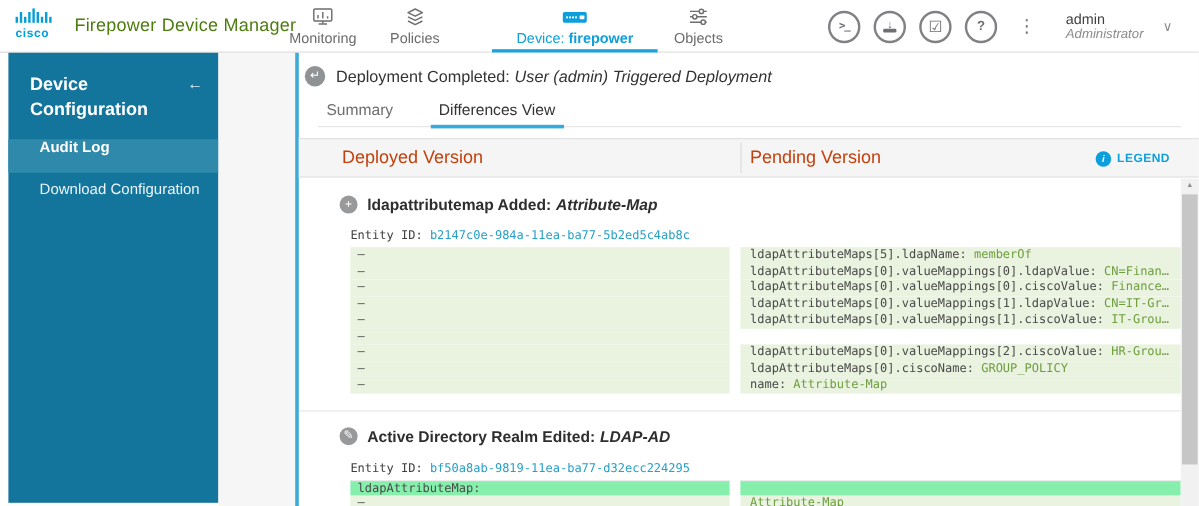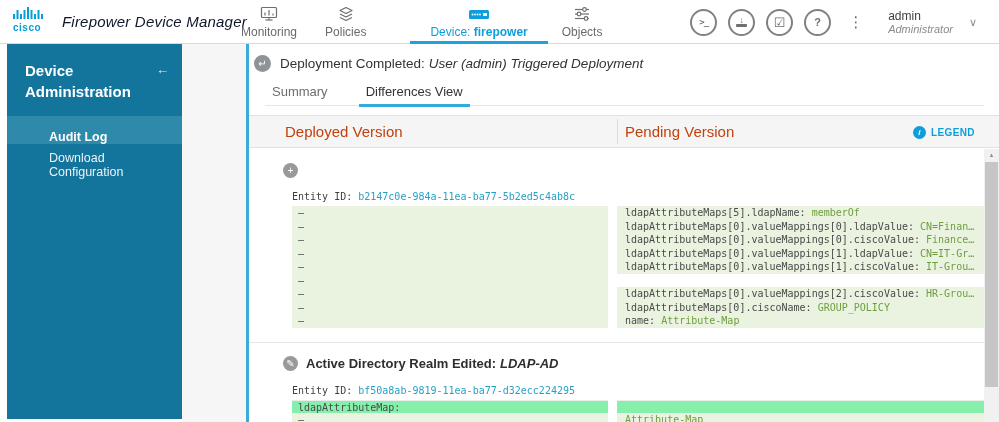--- a/index.html
+++ b/index.html
@@ -4,21 +4,21 @@
 <style>
   * { margin:0; padding:0; box-sizing:border-box; }
   body { background:#fff; }
   .screen { position:relative; width:999px; height:422px; overflow:hidden; background:#fff;
             font-family:"Liberation Sans", sans-serif; }
 
   
   .topbar { position:absolute; top:0; left:0; right:0; height:44px; background:#fff;
             border-bottom:1px solid #d9d9d9; }
   .brand { position:absolute; left:10px; top:5px; display:flex; align-items:center; gap:12px; }
-  .brand-title { font-size:15px; color:#0f172a; letter-spacing:.2px;font-style:italic; }
+  .brand-title { font-size:15px; color:#4d7c0f; letter-spacing:.2px; }
   .nav { position:absolute; left:227px; top:0; height:44px; display:flex; align-items:stretch; }
   .nav-item { display:flex; flex-direction:column; align-items:center; justify-content:flex-start;
               padding:6px 14px 0 14px; cursor:pointer; }
   .nav-item .nav-label { font-size:12px; color:#6b6b6b; margin-top:3px; white-space:nowrap; }
   .nav-item.active { border-bottom:3px solid #1ca3dd; margin-left:30px; padding-left:20px; padding-right:20px;}
   .nav-item.active .nav-label { color:#0d9fdb; }
   .nav-item.active .nav-label b { font-weight:bold; }
   .icon-svg { display:block; }
 
   .top-actions { position:absolute; right:22px; top:0; height:44px; display:flex; align-items:center; gap:11px; }
@@ -33,21 +33,21 @@
   .user-menu { display:flex; align-items:center; gap:16px; cursor:pointer; margin-left:8px; }
   .user-name { font-size:12px; color:#3f3f3f; line-height:14px; }
   .user-role { font-size:11px; font-style:italic; color:#8a8a8a; line-height:13px; }
   .chevron { color:#8a8a8a; font-size:11px; }
 
   
   .sidebar { position:absolute; left:7px; top:44px; width:175px; height:375px; background:#13749c; color:#fff; }
   .sidebar-title { position:relative; padding:16px 30px 14px 18px; font-size:15px; font-weight:bold;
                    line-height:21px; }
   .sidebar-back { position:absolute; right:13px; top:15px; font-size:13px; color:#d9ecf3; cursor:pointer; }
-  .side-item { height:28px; display:flex; align-items:flex-end; padding-left:42px; font-size:12.5px;
+  .side-item { height:28px; display:flex; align-items:flex-start; padding-left:26px; font-size:12.5px;
                color:#eaf4f8; cursor:pointer; }
   .side-item.selected { background:#2e89ab; font-weight:bold; color:#fff; }
   .side-item + .side-item { margin-top:7px; }
 
   
   .content-bg { position:absolute; left:182px; top:44px; right:0; bottom:0; background:#f6f6f6; }
   .panel { position:absolute; left:246px; top:44px; right:0; bottom:0; background:#fff;
            border-left:3px solid #3dabd8; }
 
   .dep-header { position:absolute; top:8px; left:5px; height:22px; display:flex; align-items:center; gap:9px; }
@@ -195,21 +195,21 @@
           <div class="user-name">admin</div>
           <div class="user-role">Administrator</div>
         </div>
         <span class="chevron">∨</span>
       </div>
     </div>
   </div>
 
   <div class="sidebar">
     <div class="sidebar-title">
-      <span>Device Administration</span>
+      <span>Device Configuration</span>
       <span class="sidebar-back">←</span>
     </div>
     <div class="side-item selected">
       <span>Audit Log</span>
     </div>
     <div class="side-item">
       <span>Download Configuration</span>
     </div>
   </div>
 
@@ -236,20 +236,21 @@
       <span class="legend">
         <span class="legend-dot">i</span>
         <span class="legend-label">LEGEND</span>
       </span>
     </div>
 
     <div class="sections">
         <div class="section">
           <div class="sec-head">
             <span class="sec-icon">+</span>
+            <span class="sec-title"><span class="b">ldapattributemap Added:</span><span class="i">Attribute-Map</span></span>
           </div>
           <div class="entity"><span class="elabel">Entity ID:</span> <span class="eid">b2147c0e-984a-11ea-ba77-5b2ed5c4ab8c</span></div>
           <div class="rows">
             <div class="row">
               <div class="cl added"><span class="k">–</span></div>
               <div class="gut"></div>
               <div class="cr added"><span class="k">ldapAttributeMaps[5].ldapName:</span><span class="v"> memberOf</span></div>
             </div>
             <div class="row">
               <div class="cl added"><span class="k">–</span></div>

